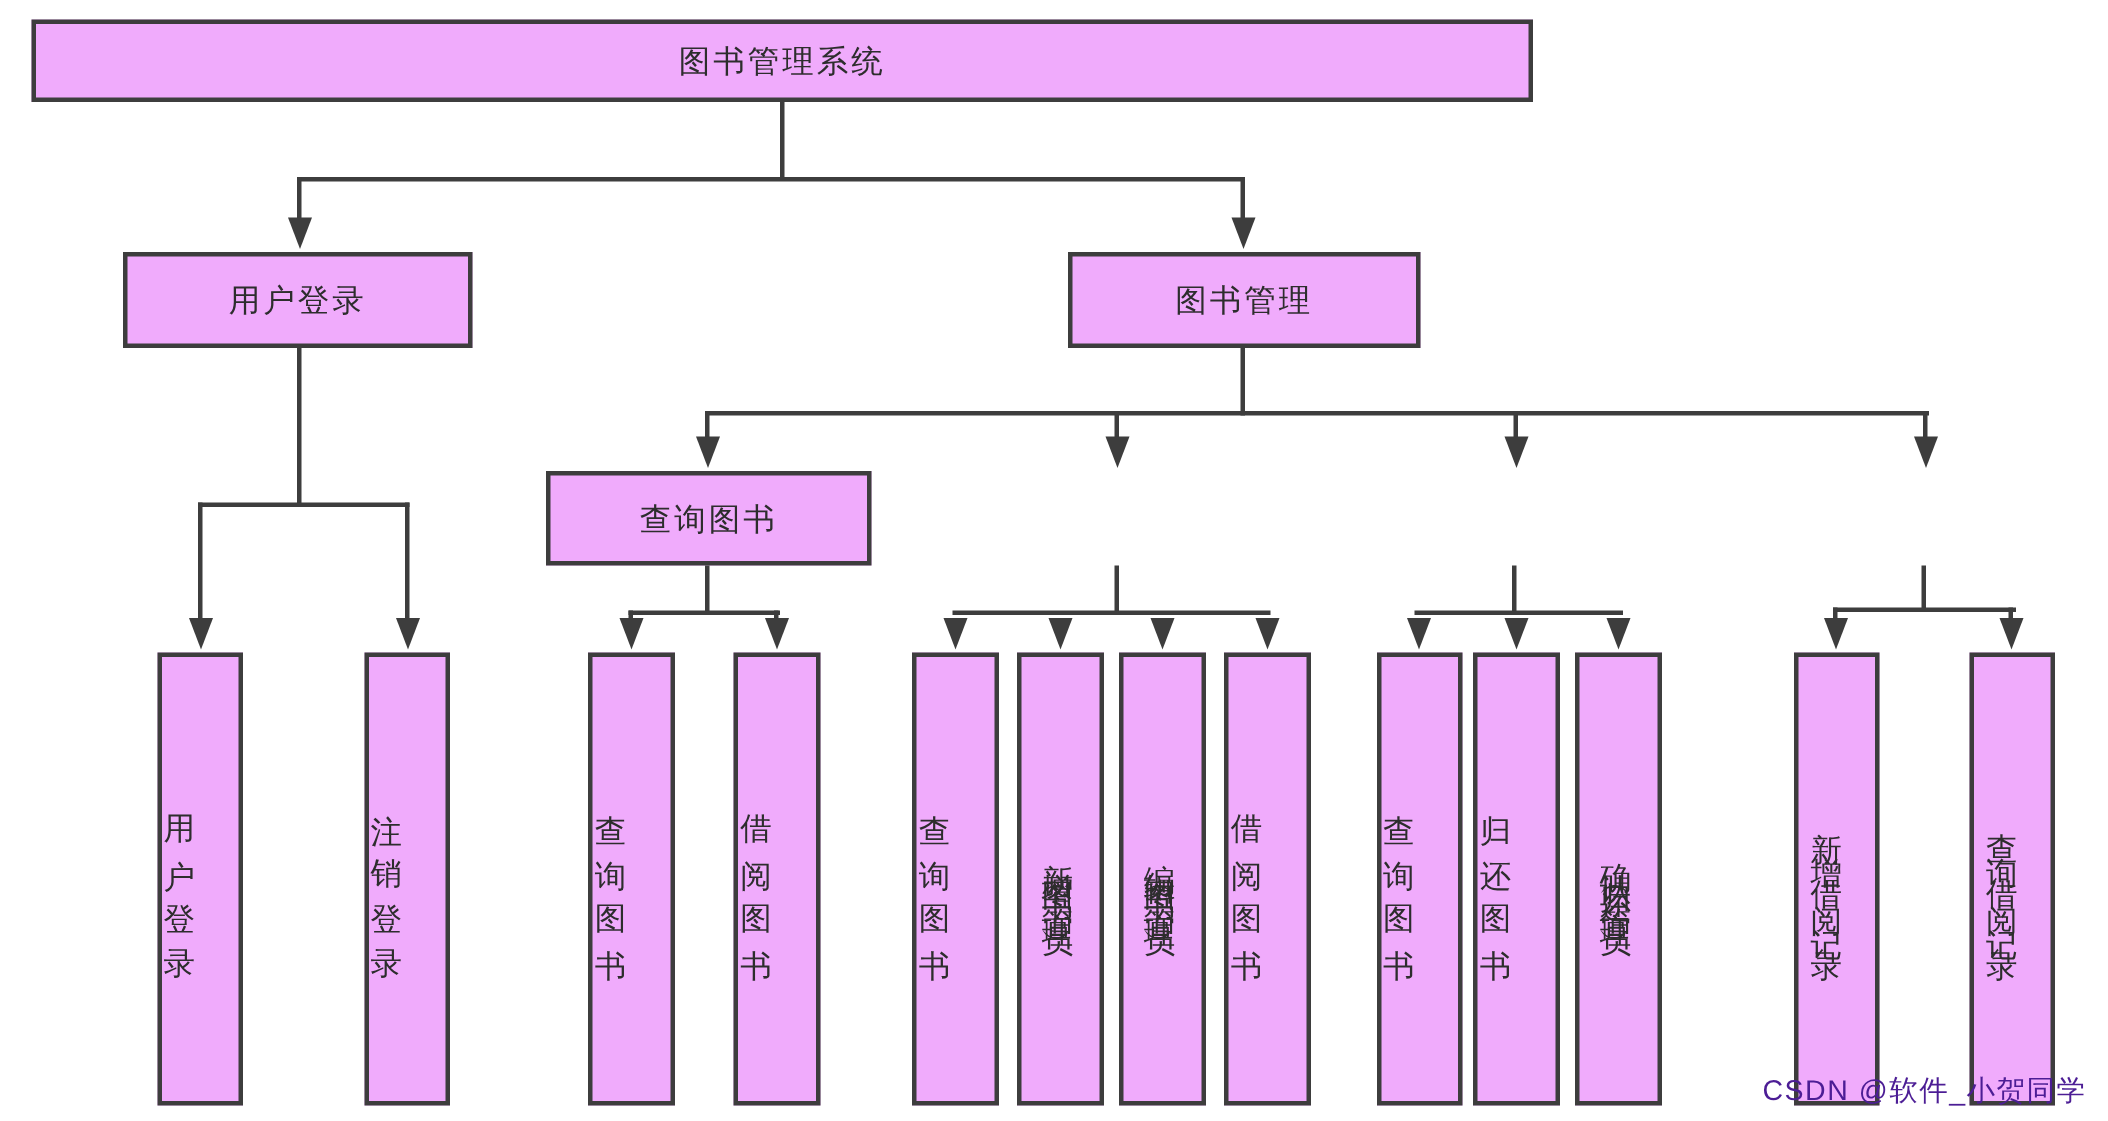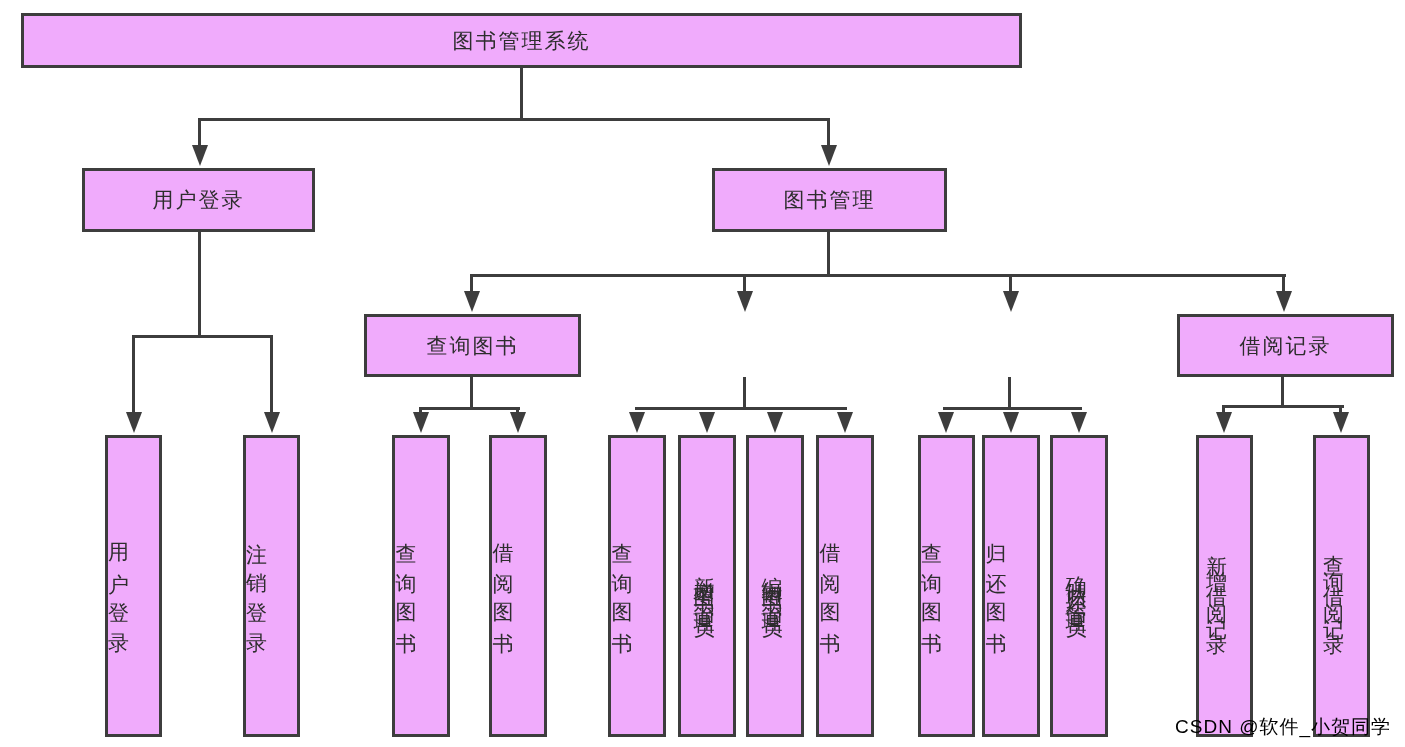--- a/index.html
+++ b/index.html
@@ -45,21 +45,21 @@
     height: 0;
     border-left: 8px solid transparent;
     border-right: 8px solid transparent;
     border-top: 21px solid #3d3d3d;
   }
   .watermark {
     position: absolute;
     right: 14px;
     bottom: 7px;
     font-size: 19px;
-    color: #000000;
+    color: #4c1d95;
     letter-spacing: 1px;
     white-space: nowrap;
   }
 </style>
 </head>
 <body>
 
 <div class="stage">
 
   <div class="box" style="left:21px; top:13px; width:1001px; height:55px;">
@@ -93,23 +93,20 @@
   <div class="arrow" style="left:464px; top:291px;"></div>
   <div class="vline" style="left:743px; top:274px; height:20px;"></div>
   <div class="arrow" style="left:737px; top:291px;"></div>
   <div class="vline" style="left:1009px; top:274px; height:20px;"></div>
   <div class="arrow" style="left:1003px; top:291px;"></div>
   <div class="vline" style="left:1282px; top:274px; height:20px;"></div>
   <div class="arrow" style="left:1276px; top:291px;"></div>
 
   <div class="box" style="left:364px; top:314px; width:217px; height:63px;">
     <span>查询图书</span>
-  </div>
-  <div class="box" style="left:1177px; top:314px; width:217px; height:63px;">
-    <span>借阅记录</span>
   </div>
 
   <div class="vline" style="left:470px; top:377px; height:33px;"></div>
   <div class="hline" style="left:419px; top:407px; width:101px;"></div>
   <div class="vline" style="left:419px; top:407px; height:12px;"></div>
   <div class="arrow" style="left:413px; top:412px;"></div>
   <div class="vline" style="left:516px; top:407px; height:12px;"></div>
   <div class="arrow" style="left:510px; top:412px;"></div>
 
   <div class="vline" style="left:743px; top:377px; height:33px;"></div>

